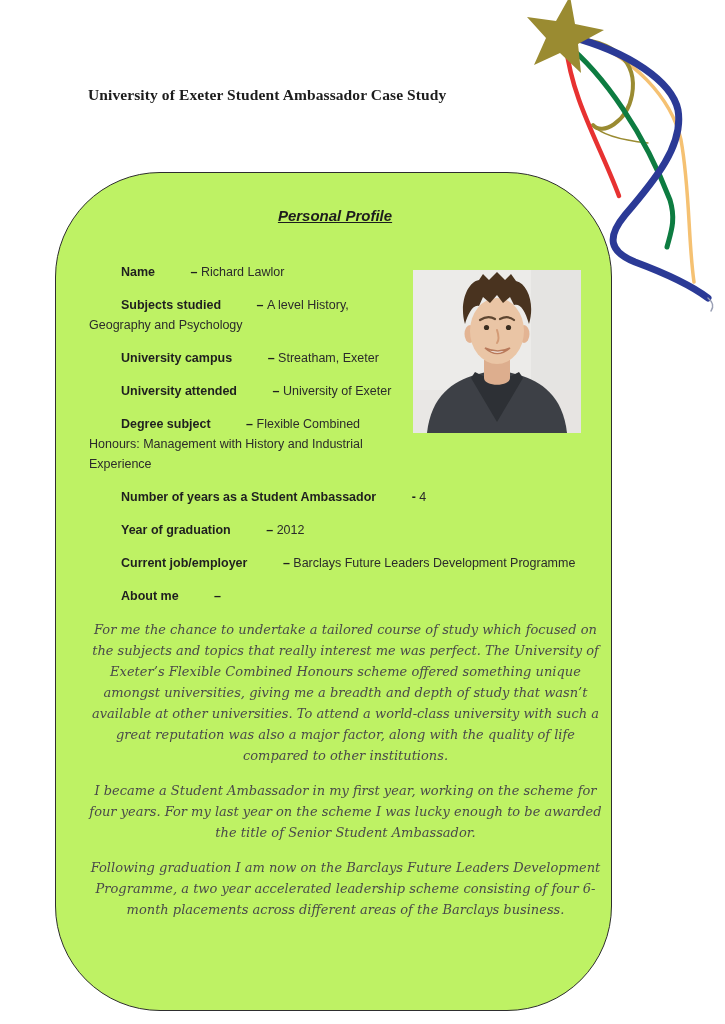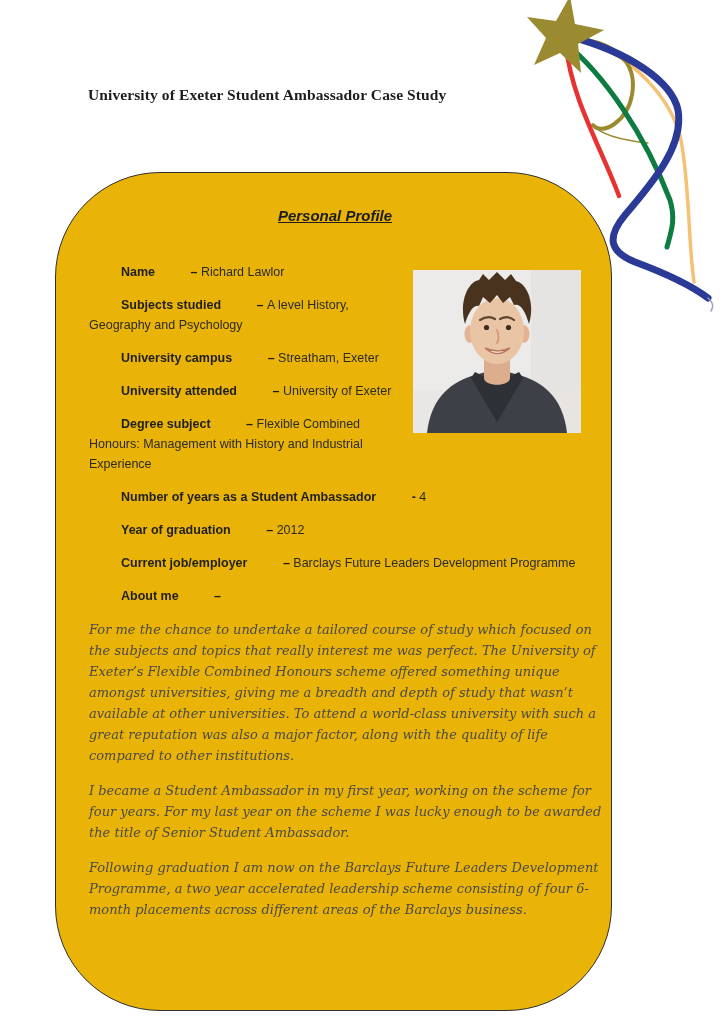--- a/index.html
+++ b/index.html
@@ -16,21 +16,21 @@
     letter-spacing:0.1px;
     font-family:Liberation Serif, serif;
   }
   .decoration{
     position:absolute;left:480px;top:0;width:245px;height:370px;
   }
   .frame{
     position:absolute;left:55px;top:172px;width:557px;height:839px;
     border:1.3px solid #2e2e2e;border-radius:105px;
     box-sizing:border-box;
-    background:#eab308;
+    background:#bef264;
   }
   .frame-inner{
     padding:30px 30px 0 33px;
   }
   .pp-heading{
     text-align:center;
     font-size:15px;font-weight:bold;font-style:italic;
     text-decoration:underline;
     color:#1d1d1d;
     margin:4px 0 0 0;
@@ -43,21 +43,21 @@
     width:168px;height:163px;
     margin:8px 0 14px 14px;
   }
   .field{
     margin:0 0 13px 0;
     font-size:12.5px;line-height:20px;
     color:#2b2b2b;
   }
   .field strong{color:#1f1f1f;padding-left:32px;}
   .field.narrow{max-width:352px;}
-  .about{margin-right:-21px;}
+  .about{margin-right:-21px;text-align:center;}
   .about p{
     font-family:"DejaVu Serif", serif;
     font-style:italic;
     font-size:13px;line-height:21px;
     color:#4a4a4a;
     margin:0 0 14px 0;
   }
 </style>
 </head>
 <body>

